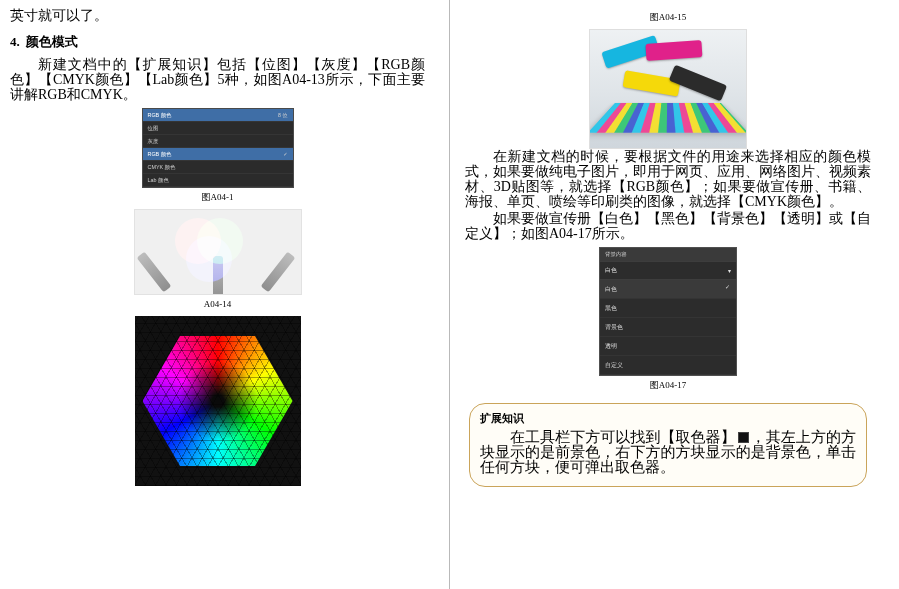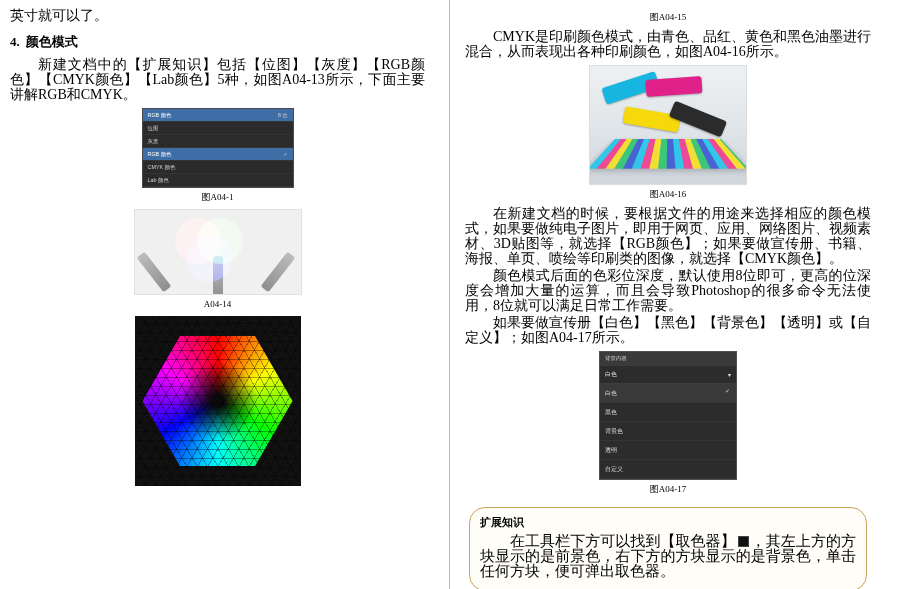--- a/index.html
+++ b/index.html
@@ -208,35 +208,32 @@
   </div>
 
   <div class="gutter">
     <div class="rule"></div>
   </div>
 
   <div class="col col-right">
 
     <div class="cap">图A04-15</div>
 
-    <p class="ind">CMYK是印刷颜色模式，由青色、品红、黄色和黑色油墨进行混合，从而表现出各种印刷颜色，如图A04-16所示。</p>
 
     <div class="figwrap">
       <div class="cmykfig">
         <div class="tube t-c"></div>
         <div class="tube t-m"></div>
         <div class="tube t-y"></div>
         <div class="tube t-k"></div>
         <div class="mosaic"></div>
       </div>
-      <div class="cap">图A04-16</div>
     </div>
 
     <p class="ind">在新建文档的时候，要根据文件的用途来选择相应的颜色模式，如果要做纯电子图片，即用于网页、应用、网络图片、视频素材、3D贴图等，就选择【RGB颜色】；如果要做宣传册、书籍、海报、单页、喷绘等印刷类的图像，就选择【CMYK颜色】。</p>
-    <p class="ind">颜色模式后面的色彩位深度，默认使用8位即可，更高的位深度会增加大量的运算，而且会导致Photoshop的很多命令无法使用，8位就可以满足日常工作需要。</p>
 
 
     <p class="ind">如果要做宣传册【白色】【黑色】【背景色】【透明】或【自定义】；如图A04-17所示。</p>
 
     <div class="figwrap">
       <div class="dd17-outer">
         <div class="dd17">
           <div class="title">背景内容</div>
           <div class="field">
             <span>白色</span>

